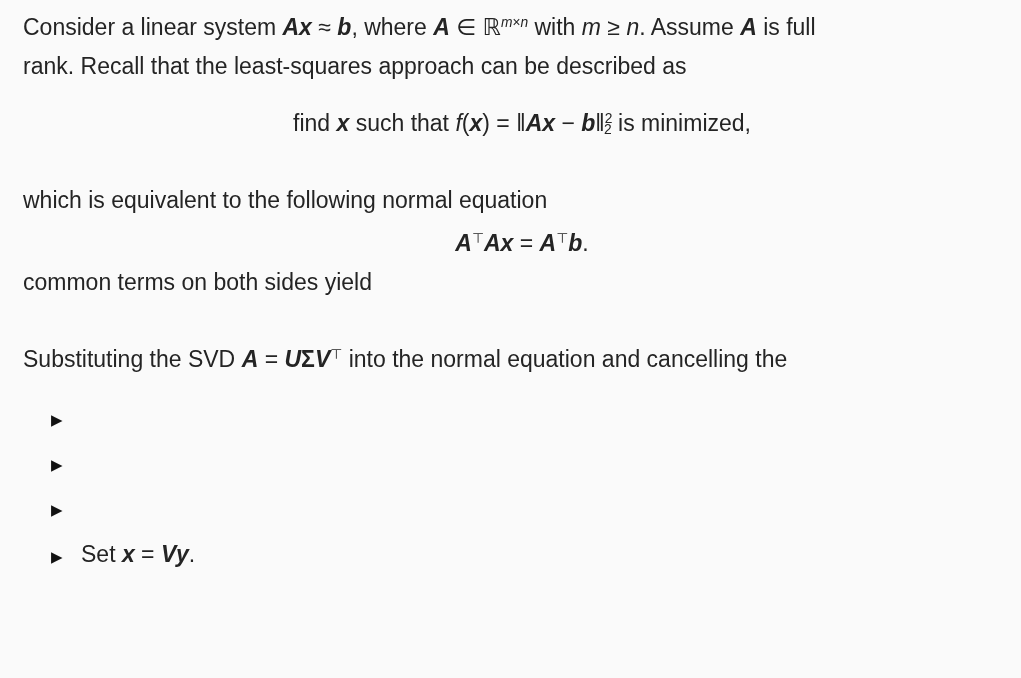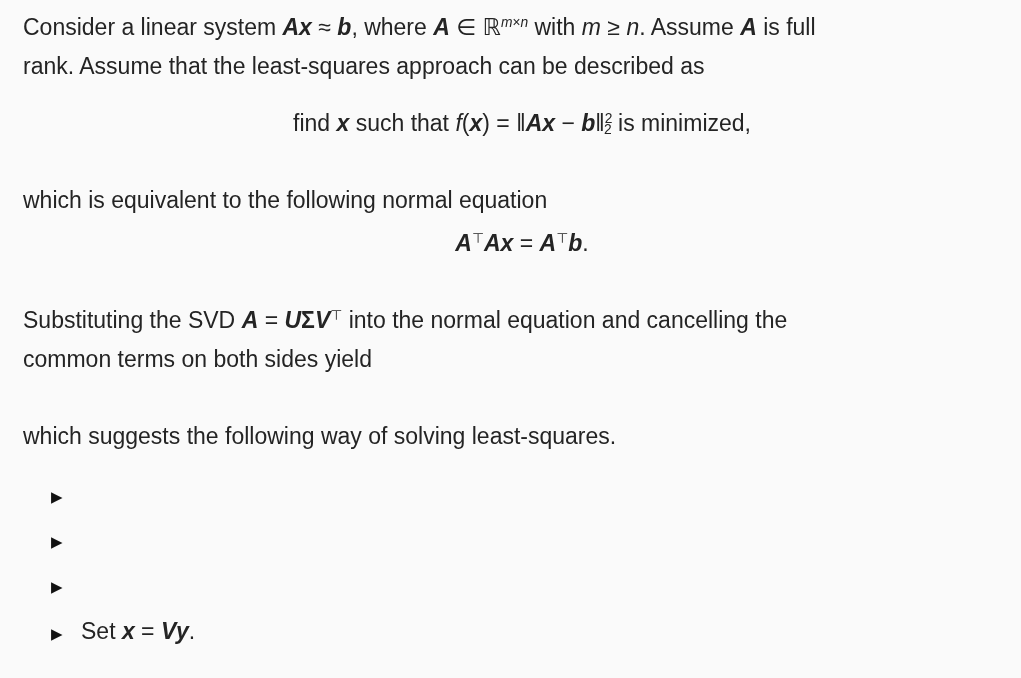--- a/index.html
+++ b/index.html
@@ -56,34 +56,33 @@
   }
   .bullet-text { white-space: nowrap; }
 </style>
 </head>
 <body>
 
 <div class="slide">
 
   <div class="line"><span class="run">Consider a linear system </span><span class="run mv">Ax</span><span class="run"> ≈ </span><span class="run mv">b</span><span class="run">, where </span><span class="run mv">A</span><span class="run"> ∈ </span><span class="run bb">ℝ</span><span class="run sup mi">m×n</span><span class="run"> with </span><span class="run mi">m</span><span class="run"> ≥ </span><span class="run mi">n</span><span class="run">. Assume </span><span class="run mv">A</span><span class="run"> is full</span></div>
 
-  <div class="line"><span class="run">rank. Assume that the least-squares approach can be described as</span></div>
+  <div class="line"><span class="run">rank. Recall that the least-squares approach can be described as</span></div>
 
   <div class="eq mt19"><span class="run">find </span><span class="run mv">x</span><span class="run"> such that </span><span class="run mi">f</span><span class="run">(</span><span class="run mv">x</span><span class="run">) = ‖</span><span class="run mv">Ax</span><span class="run"> − </span><span class="run mv">b</span><span class="run">‖</span><span class="run sup">2</span><span class="run sub pullback">2</span><span class="run"> is minimized,</span></div>
 
   <div class="line mt23"><span class="run">which is equivalent to the following normal equation</span></div>
 
   <div class="eq mt20"><span class="run mv">A</span><span class="run sup">⊤</span><span class="run mv">Ax</span><span class="run"> = </span><span class="run mv">A</span><span class="run sup">⊤</span><span class="run mv">b</span><span class="run">.</span></div>
 
+  <div class="line"><span class="run">common terms on both sides yield</span></div>
+
   <div class="line mt23"><span class="run">Substituting the SVD </span><span class="run mv">A</span><span class="run"> = </span><span class="run mv">U</span><span class="run ms">Σ</span><span class="run mv">V</span><span class="run sup">⊤</span><span class="run"> into the normal equation and cancelling the</span></div>
 
-  <div class="line"><span class="run">common terms on both sides yield</span></div>
 
-
-  <div class="line mt23"><span class="run">which suggests the following way of solving least-squares.</span></div>
 
   <div class="steps-list mt21">
 
     <div class="bullet-item">
       <span class="bullet-marker">▶</span>
     </div>
 
     <div class="bullet-item">
       <span class="bullet-marker">▶</span>
     </div>

